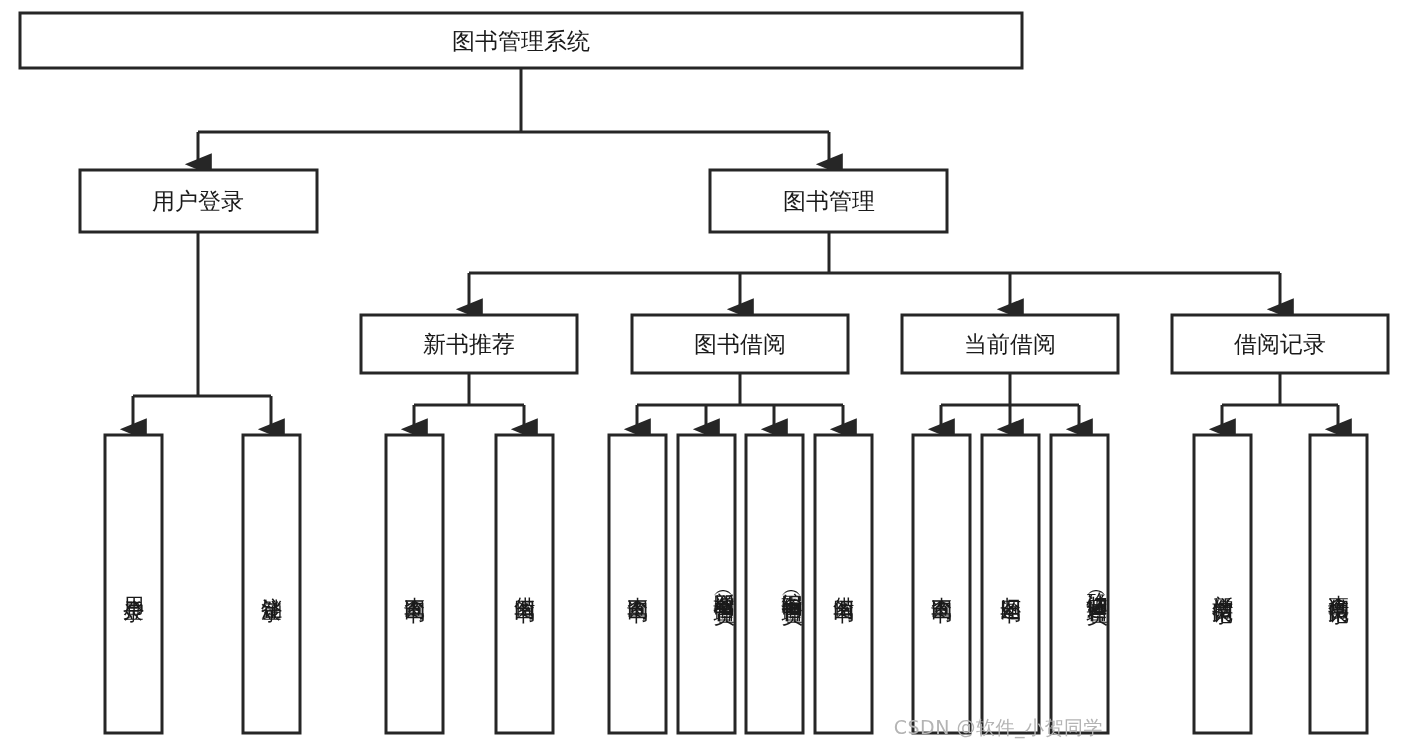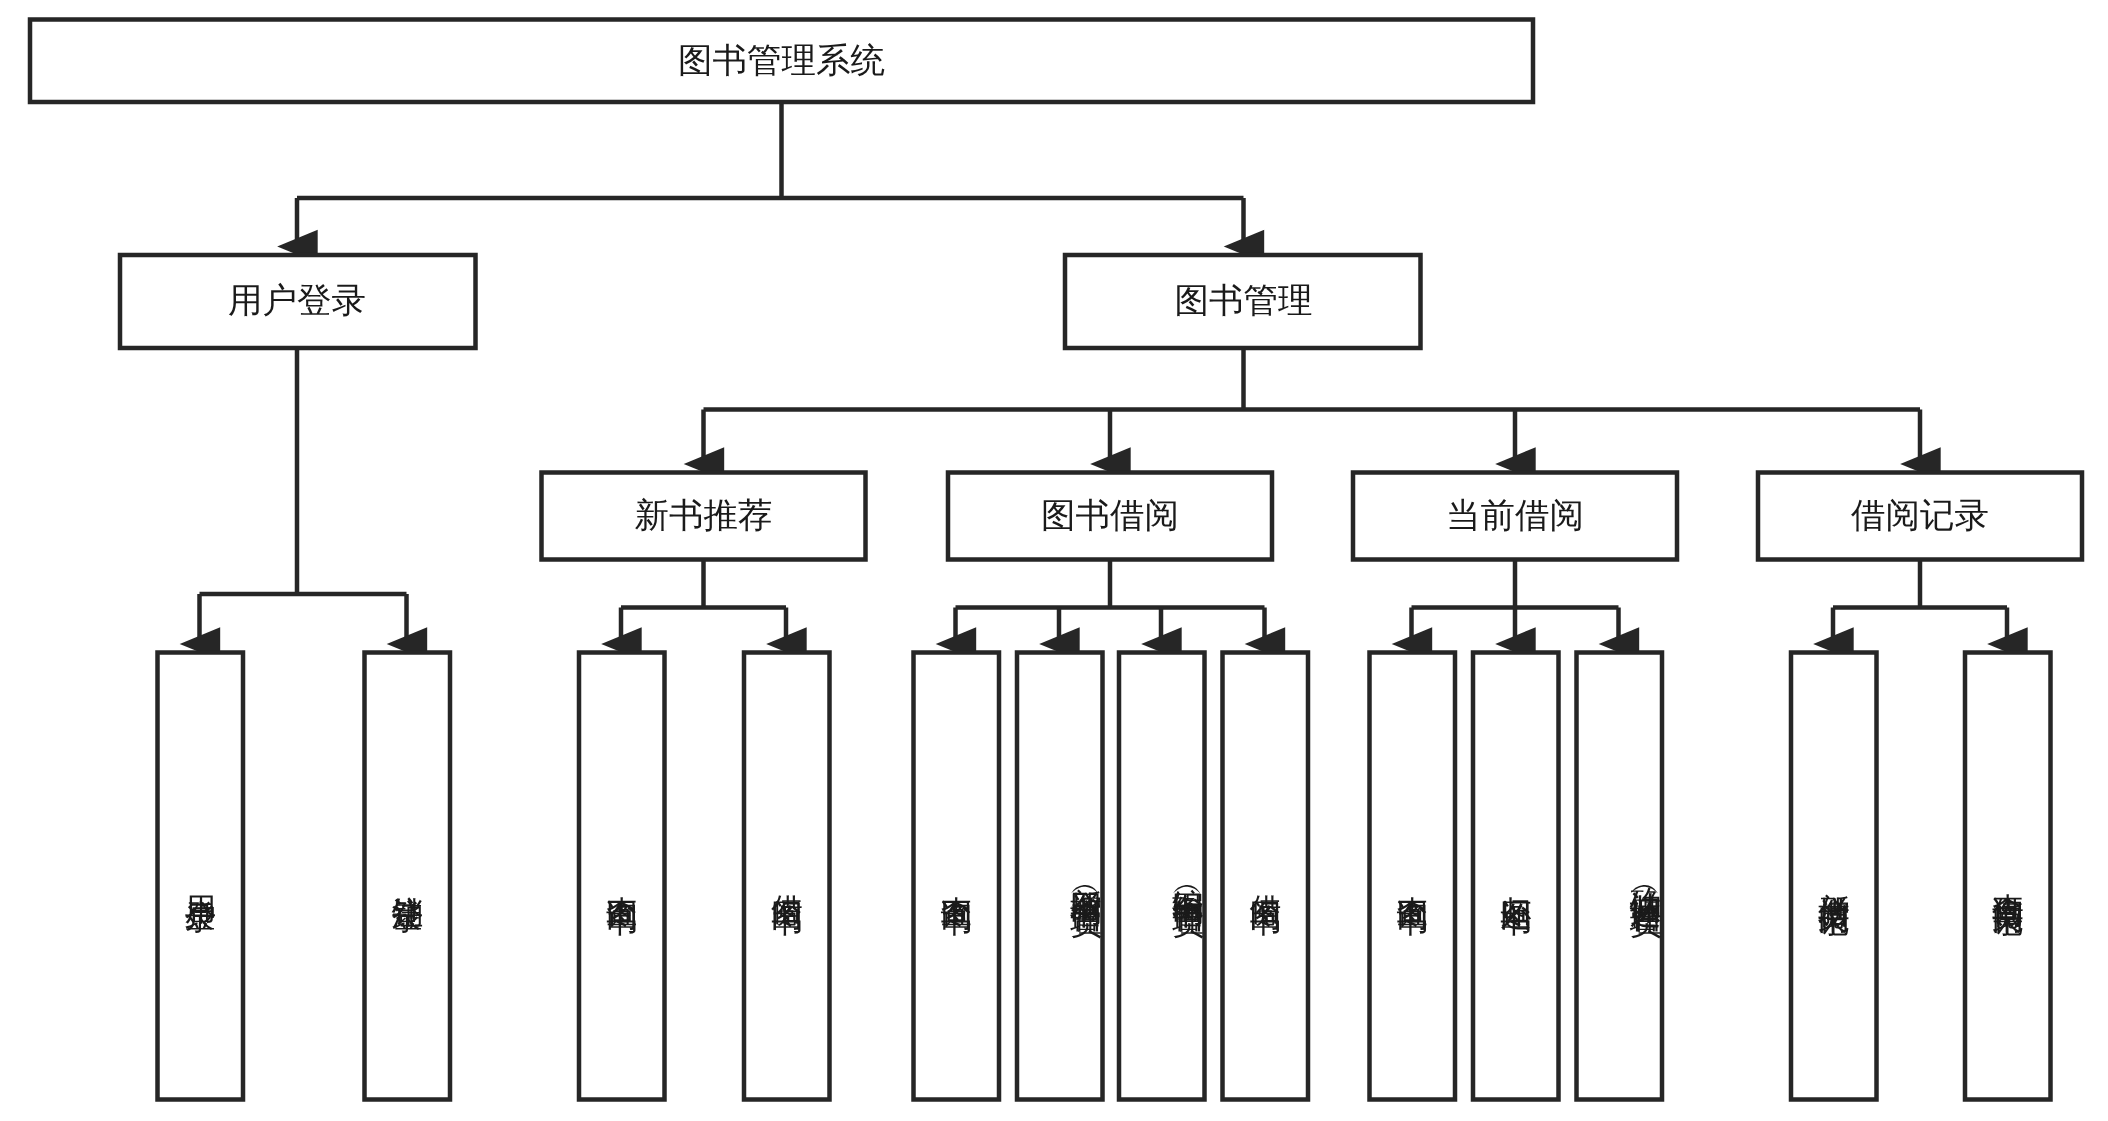--- a/index.html
+++ b/index.html
@@ -203,14 +203,15 @@
   <div class="leaf-label" style="left:609px;  top:435px; width:57px; height:298px;">查询图书</div>
   <div class="leaf-label" style="left:678px;  top:435px; width:57px; height:298px; align-items:flex-start;">新增图书（管理员）</div>
   <div class="leaf-label" style="left:746px;  top:435px; width:57px; height:298px; align-items:flex-start;">编辑图书（管理员）</div>
   <div class="leaf-label" style="left:815px;  top:435px; width:57px; height:298px;">借阅图书</div>
   <div class="leaf-label" style="left:913px;  top:435px; width:57px; height:298px;">查询图书</div>
   <div class="leaf-label" style="left:982px;  top:435px; width:57px; height:298px;">归还图书</div>
   <div class="leaf-label" style="left:1051px; top:435px; width:57px; height:298px; align-items:flex-start;">确认归还（管理员）</div>
   <div class="leaf-label" style="left:1194px; top:435px; width:57px; height:298px;">新增借阅记录</div>
   <div class="leaf-label" style="left:1310px; top:435px; width:57px; height:298px;">查询借阅记录</div>
 
+  <div class="watermark">CSDN @软件_小贺同学</div>
 
 </div>
 
 </body></html>

